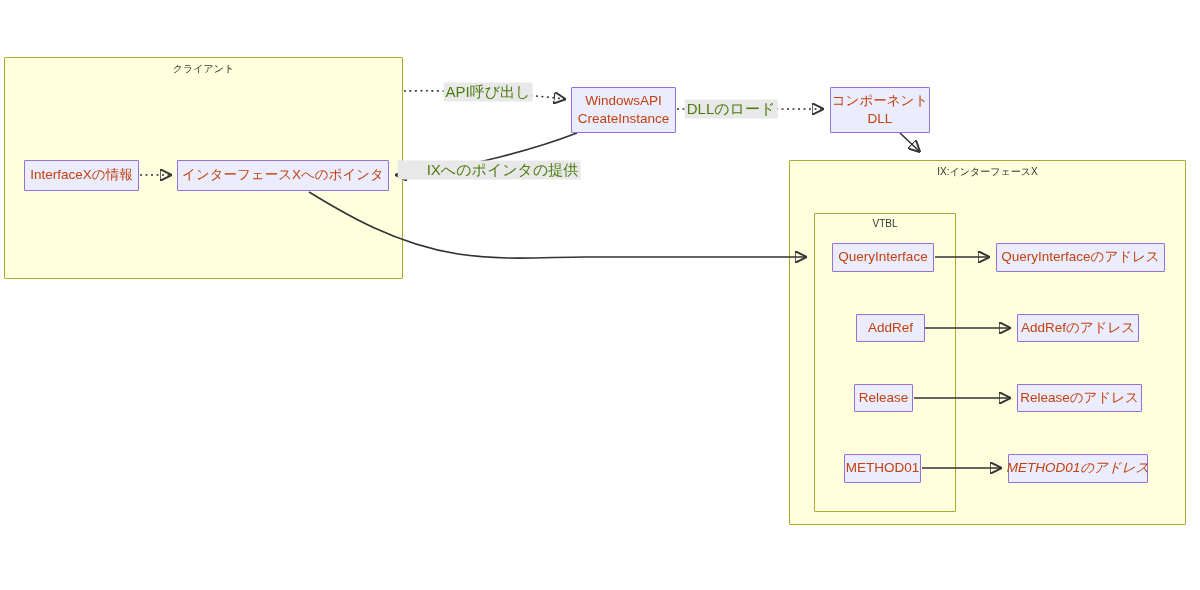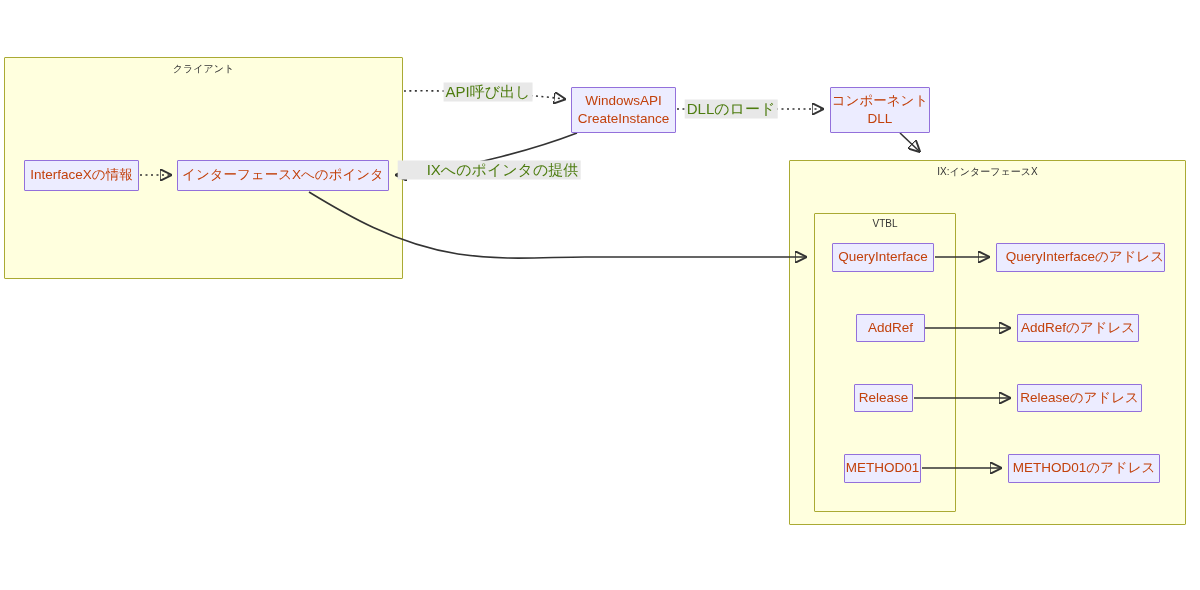--- a/index.html
+++ b/index.html
@@ -134,21 +134,21 @@
 
   <div class="node" style="left:830px; top:87px; width:100px; height:46px;">
     <span>コンポーネント</span>
     <span>DLL</span>
   </div>
 
   <div class="node" style="left:832px; top:243px; width:102px; height:29px;">
     <span>QueryInterface</span>
   </div>
 
-  <div class="node" style="left:996px; top:243px; width:169px; height:29px;align-items:flex-end;">
+  <div class="node" style="left:996px; top:243px; width:169px; height:29px;">
     <span>QueryInterfaceのアドレス</span>
   </div>
 
   <div class="node" style="left:856px; top:314px; width:69px; height:28px;">
     <span>AddRef</span>
   </div>
 
   <div class="node" style="left:1017px; top:314px; width:122px; height:28px;">
     <span>AddRefのアドレス</span>
   </div>
@@ -158,17 +158,17 @@
   </div>
 
   <div class="node" style="left:1017px; top:384px; width:125px; height:28px;">
     <span>Releaseのアドレス</span>
   </div>
 
   <div class="node" style="left:844px; top:454px; width:77px; height:29px;">
     <span>METHOD01</span>
   </div>
 
-  <div class="node" style="left:1008px; top:454px; width:152px; height:29px;">
+  <div class="node" style="left:1008px; top:454px; width:140px; height:29px;font-style:italic;">
     <span>METHOD01のアドレス</span>
   </div>
 
 </div>
 
 </body></html>

